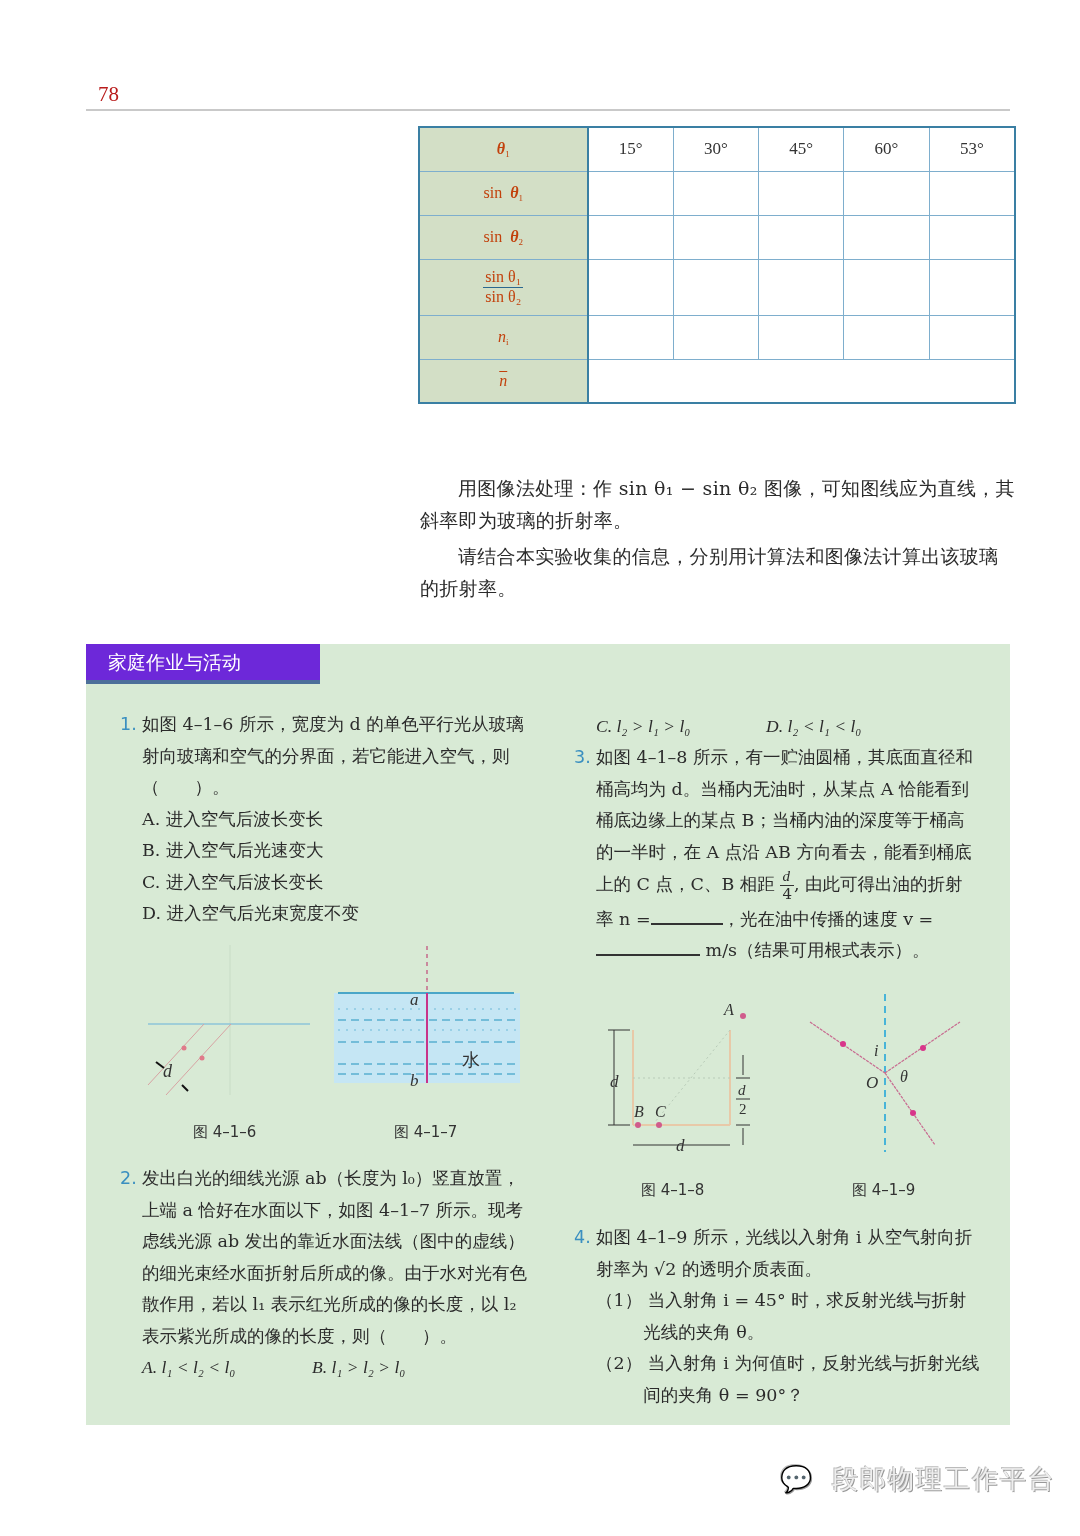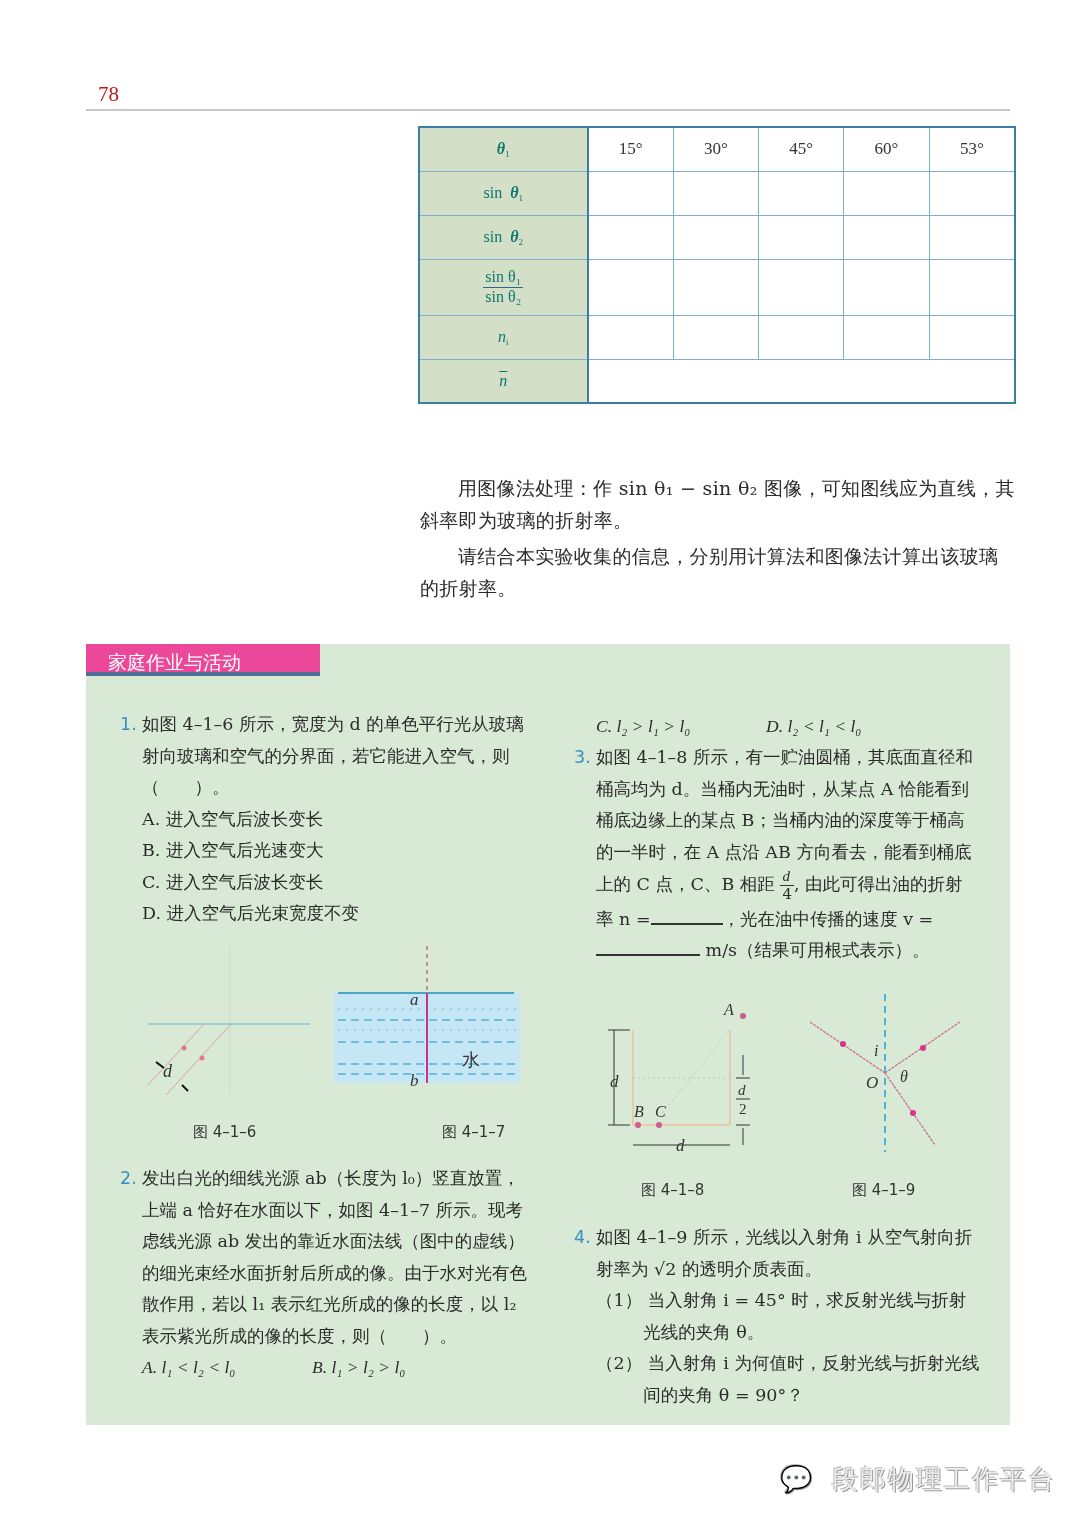--- a/index.html
+++ b/index.html
@@ -20,21 +20,21 @@
   .data-table {
     position: absolute; left: 418px; top: 126px; width: 598px;
     border-collapse: collapse; border: 2px solid #3a7fa3;
     font-family: "Liberation Serif", serif;
   }
   .data-table td {
     border: 1px solid #7eaecd; text-align: center; color: #333; font-size: 17px;
     padding: 0;
   }
   .data-table td.head {
-    background: #d3dfc6; color: #0f766e; width: 168px; font-style: normal; font-size: 16px;
+    background: #d3dfc6; color: #c2410c; width: 168px; font-style: normal; font-size: 16px;
     border-right: 2px solid #3a7fa3;
   }
   .data-table tr { height: 44px; }
   .data-table tr.tall { height: 56px; }
   .data-table td.val { width: 85px; }
   .ital { font-style: italic; font-weight: bold; }
   .sub { font-size: 9px; vertical-align: -3px; }
   .frac { display: inline-block; vertical-align: middle; line-height: 1.15; }
   .frac .num { display: block; border-bottom: 1px solid #2a6890; padding: 0 2px; }
   .frac .den { display: block; padding: 0 2px; }
@@ -45,22 +45,22 @@
     font-family: "DejaVu Serif", serif; color: #2b2b2b; letter-spacing: 0.3px;
   }
   .indent { text-indent: 2em; margin: 0; }
 
   
   .panel {
     position: absolute; left: 86px; top: 644px; width: 924px; height: 781px;
     background: #d8ead5;
   }
   .panel-title {
-    position: absolute; left: 86px; top: 644px; width: 234px; height: 32px;
-    background: #ec4899; color: #fff; font-family: "DejaVu Sans", sans-serif;
+    position: absolute; left: 86px; top: 644px; width: 234px; height: 40px;
+    background: #6d28d9; color: #fff; font-family: "DejaVu Sans", sans-serif;
     font-size: 19px; line-height: 36px; padding-left: 22px; box-sizing: border-box;
     border-bottom: 4px solid #4d6f9a;
   }
   .q {
     position: absolute; font-size: 17.5px; line-height: 31.5px; color: #2b2b2b;
     font-family: "DejaVu Serif", serif;
   }
   .q .qnum {
     color: #3a8fc0; font-family: "DejaVu Sans", sans-serif; position: absolute; left: -22px;
   }
@@ -177,21 +177,21 @@
   <line x1="4" y1="84" x2="182" y2="84" stroke="#6fb9d8" stroke-width="1" stroke-dasharray="2,6"></line>
   <line x1="4" y1="96" x2="184" y2="96" stroke="#5ab0d0" stroke-width="1.5" stroke-dasharray="8,5"></line>
   <line x1="4" y1="118" x2="184" y2="118" stroke="#5ab0d0" stroke-width="1.5" stroke-dasharray="8,5"></line>
   <line x1="4" y1="128" x2="184" y2="128" stroke="#5ab0d0" stroke-width="1.5" stroke-dasharray="8,5"></line>
   <line x1="93" y1="0" x2="93" y2="47" stroke="#c04a7a" stroke-width="1.2" stroke-dasharray="4,4"></line>
   <line x1="93" y1="47" x2="93" y2="137" stroke="#c8338a" stroke-width="2"></line>
   <text x="76" y="59" font-size="17" fill="#333">a</text>
   <text x="76" y="140" font-size="17" fill="#333">b</text>
   <text x="128" y="120" font-size="18" fill="#333" style="font-style:normal;">水</text>
 </svg>
-<div class="caption" style="left:394px; top:1123px;margin-left:48px;">图 4–1–7</div>
+<div class="caption" style="left:394px; top:1123px;">图 4–1–7</div>
 
 <div class="q" style="left:142px; top:1163px; width:390px;">
   <span class="qnum">2.</span>
   <p>发出白光的细线光源 ab（长度为 l₀）竖直放置，上端 a 恰好在水面以下，如图 4–1–7 所示。现考虑线光源 ab 发出的靠近水面法线（图中的虚线）的细光束经水面折射后所成的像。由于水对光有色散作用，若以 l₁ 表示红光所成的像的长度，以 l₂ 表示紫光所成的像的长度，则（　　）。</p>
   <p class="opt"><span class="math" style="display:inline-block;width:170px;">A. l₁ &lt; l₂ &lt; l₀</span><span class="math">B. l₁ &gt; l₂ &gt; l₀</span></p>
 </div>
 
 <div class="q" style="left:596px; top:711px; width:400px;">
   <p class="opt"><span class="math" style="display:inline-block;width:170px;">C. l₂ &gt; l₁ &gt; l₀</span><span class="math">D. l₂ &lt; l₁ &lt; l₀</span></p>
 </div>

